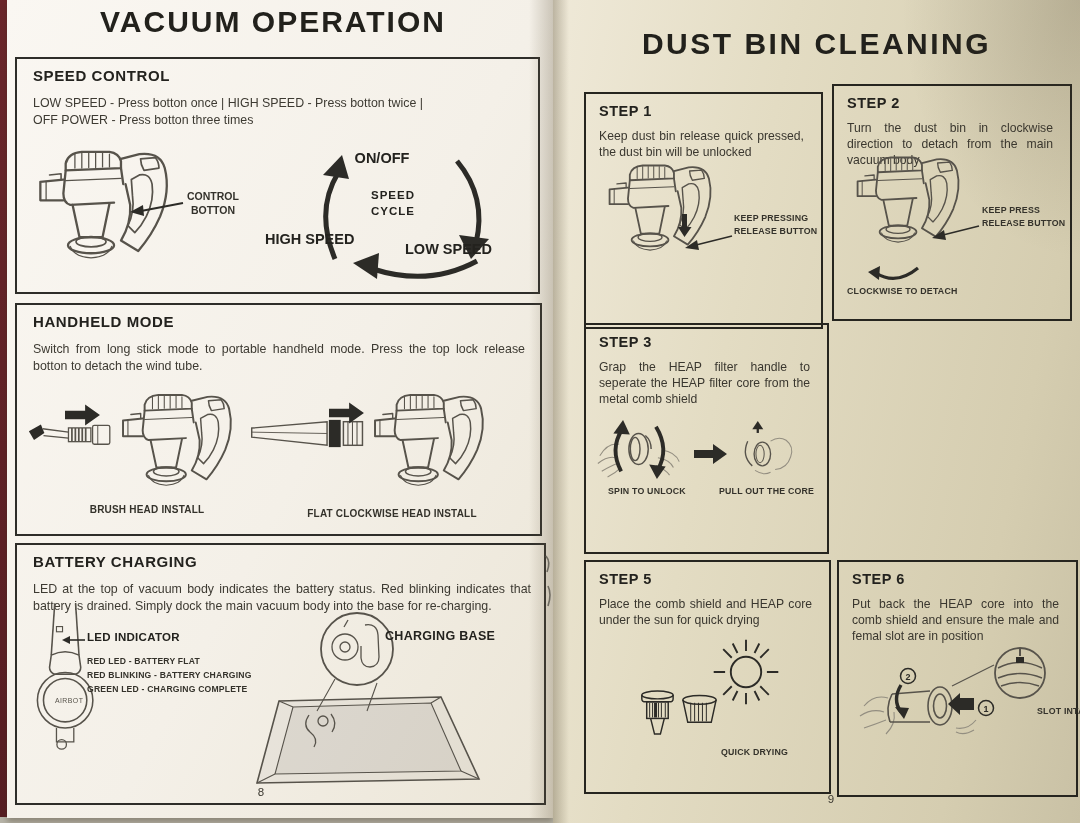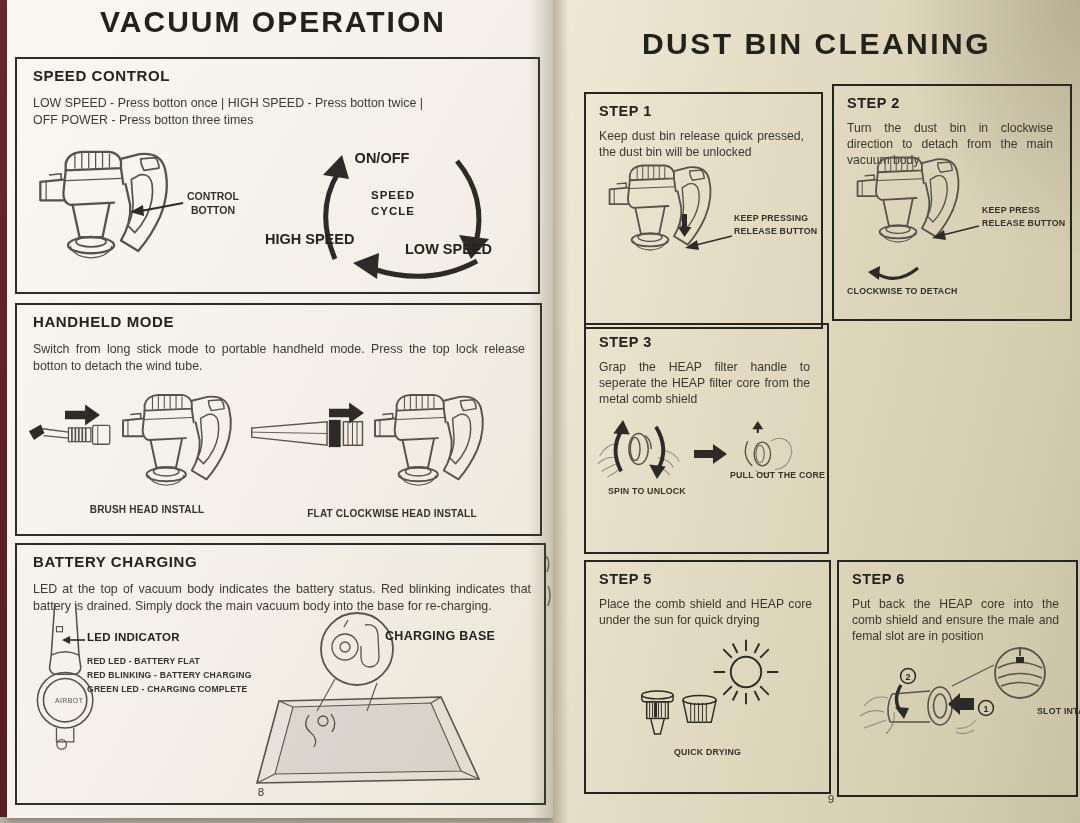--- a/index.html
+++ b/index.html
@@ -328,34 +328,34 @@
       <svg class="abs" style="left:8px;top:92px;" width="92" height="64" viewBox="0 0 95 66">
           <use href="#spin-art"></use>
         </svg>
       <svg class="abs" style="left:108px;top:118px;" width="34" height="22" viewBox="0 0 34 22">
           <use href="#thick-arrow"></use>
         </svg>
       <svg class="abs" style="left:148px;top:96px;" width="64" height="55" viewBox="0 0 70 60">
           <use href="#pull-art"></use>
         </svg>
       <div class="abs cap" style="left:22px;top:160px;">SPIN TO UNLOCK</div>
-      <div class="abs cap" style="left:133px;top:144px;margin-left:11px;">PULL OUT THE CORE</div>
+      <div class="abs cap" style="left:133px;top:160px;">PULL OUT THE CORE</div>
     </div>
 
 
     <div class="abs sbox" style="left:31px;top:560px;width:243px;height:230px;">
       <div class="abs step-h" style="left:13px;top:9px;">STEP 5</div>
       <div class="abs step-body" style="left:13px;top:34px;width:213px;">Place the comb shield and HEAP core under the sun for quick drying</div>
       <svg class="abs" style="left:122px;top:72px;" width="76" height="76" viewBox="0 0 80 80">
           <use href="#sun-art"></use>
         </svg>
       <svg class="abs" style="left:48px;top:126px;" width="88" height="55" viewBox="0 0 90 56">
           <use href="#filters-art"></use>
         </svg>
-      <div class="abs cap cap-c" style="left:0;top:184px;width:100%;">QUICK DRYING</div>
+      <div class="abs cap cap-c" style="left:0;top:184px;width:100%;padding-left:47px;">QUICK DRYING</div>
     </div>
 
     <div class="abs sbox" style="left:284px;top:560px;width:237px;height:233px;">
       <div class="abs step-h" style="left:13px;top:9px;">STEP 6</div>
       <div class="abs step-body" style="left:13px;top:34px;width:207px;">Put back the HEAP core into the comb shield and ensure the male and femal slot are in position</div>
       <svg class="abs" style="left:16px;top:84px;" width="214" height="102" viewBox="0 0 212 102">
         <g stroke="#938e81" stroke-width="1.1" fill="none">
           <path d="M8,60 q10,-12 24,-8 M4,70 q12,-8 24,-4 M8,82 q12,-4 22,-8 M30,88 q10,-10 8,-22"></path>
           <path d="M120,74 q-8,10 -20,8 M118,84 q-10,6 -18,2"></path>
         </g>

